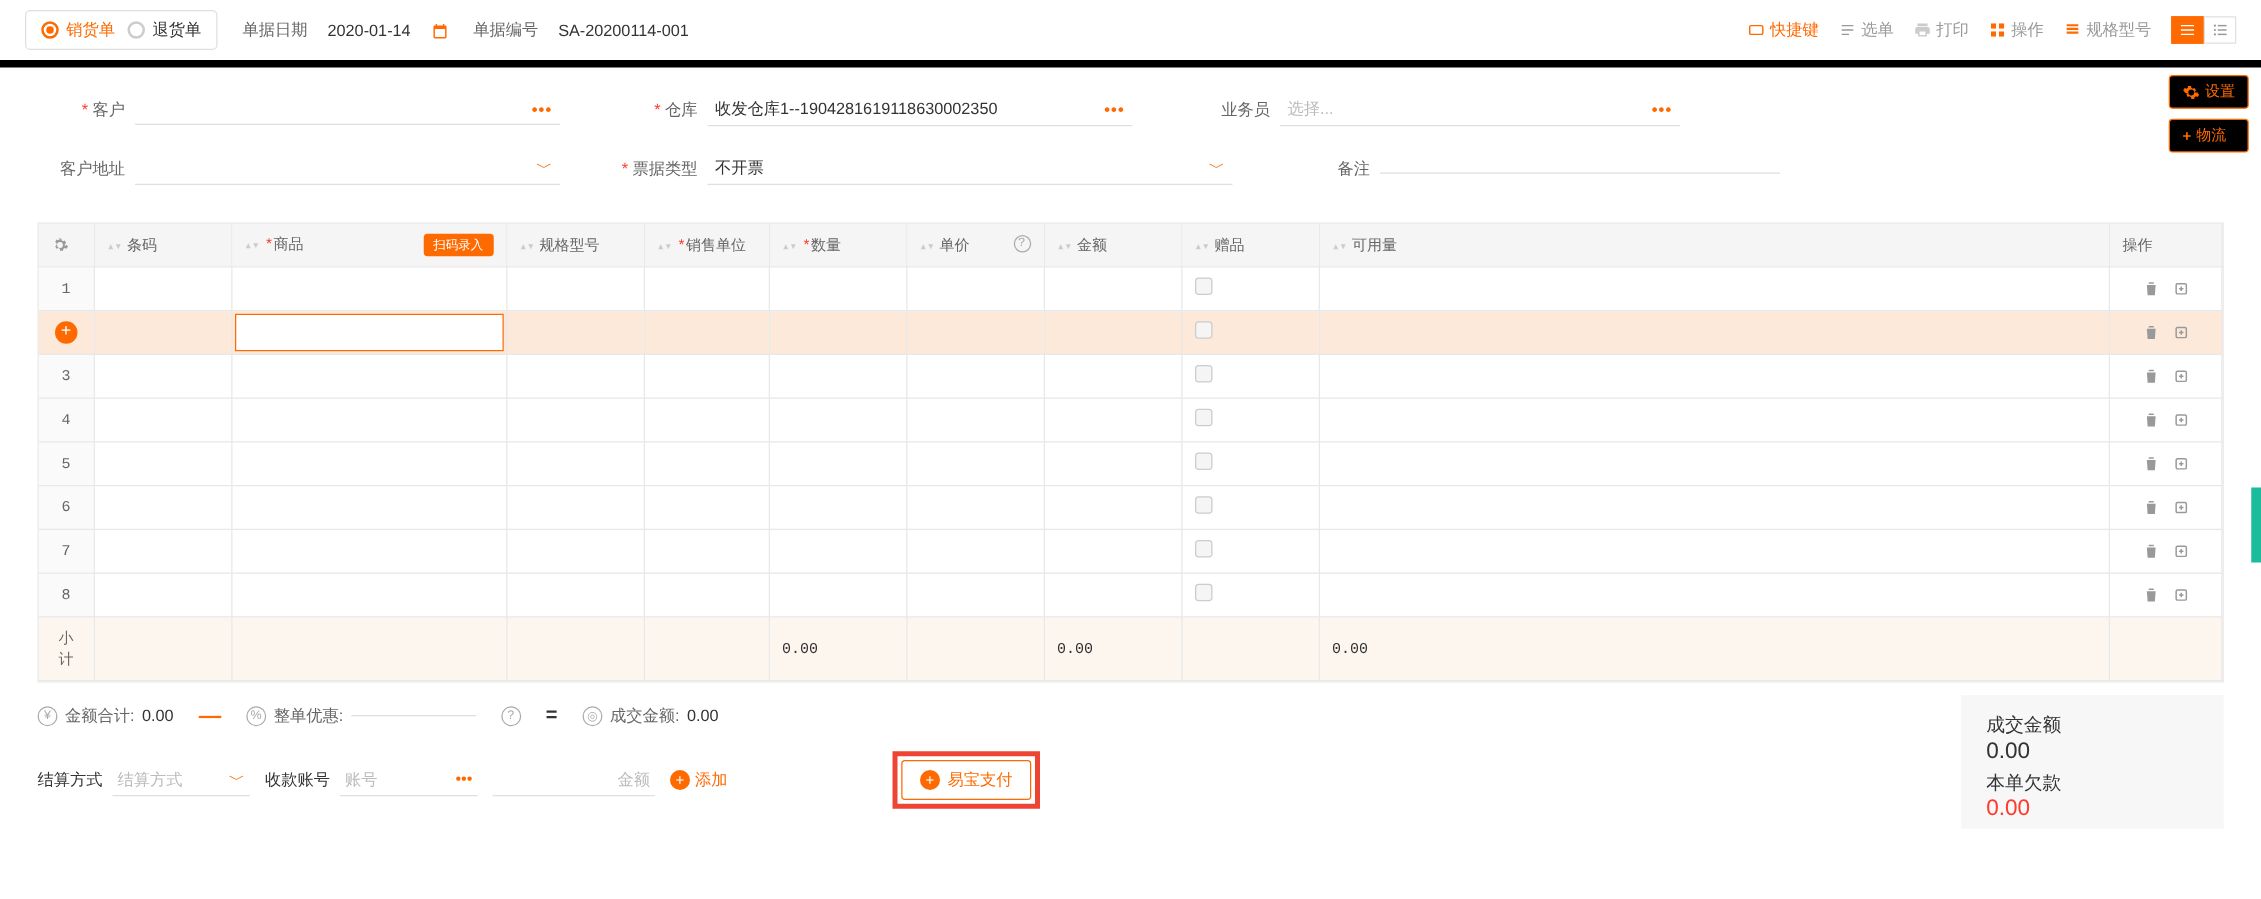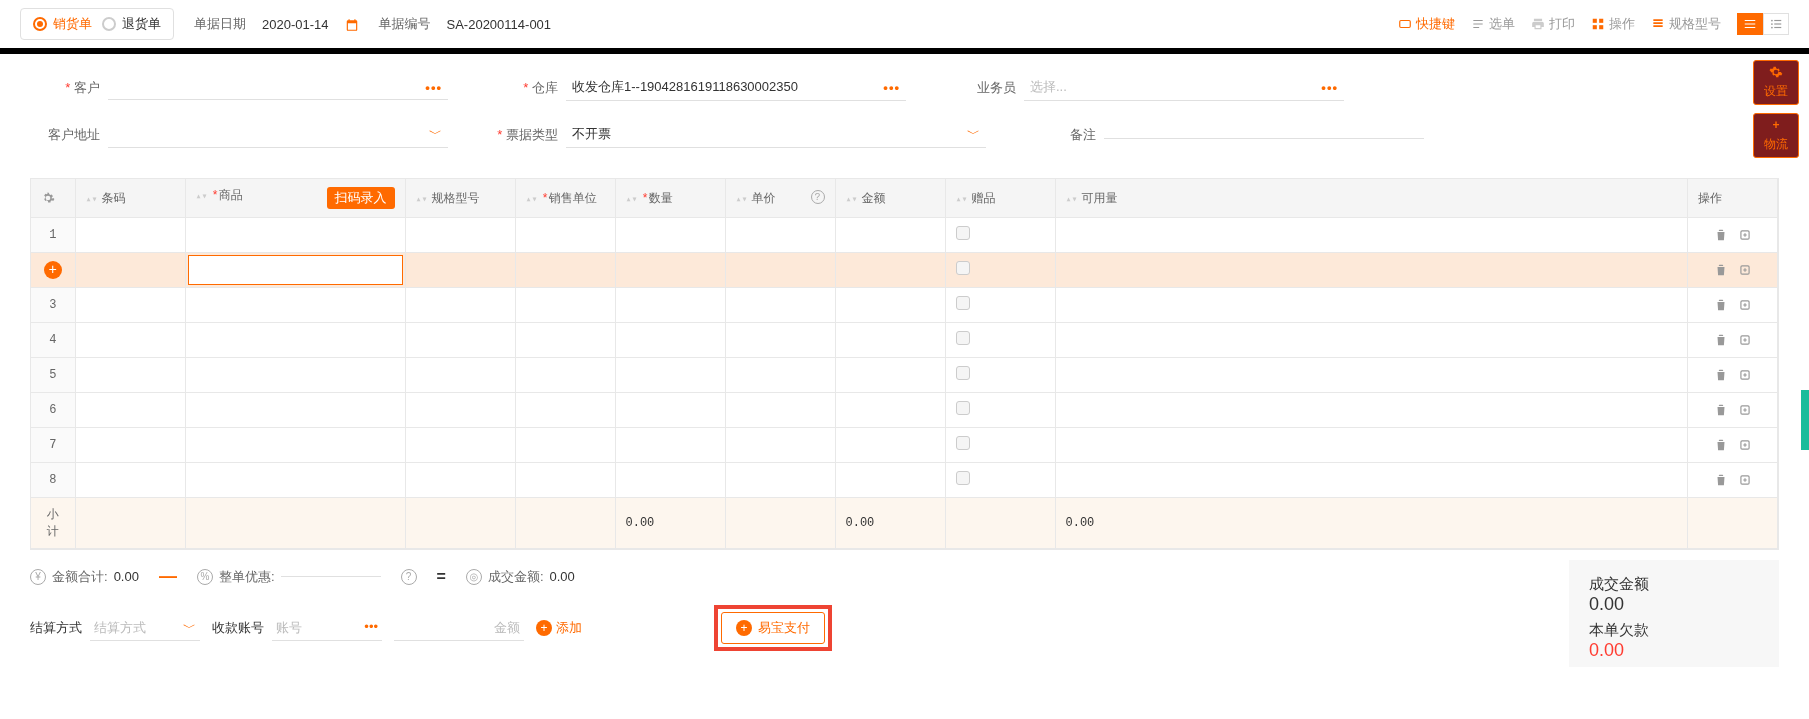--- a/index.html
+++ b/index.html
@@ -26,30 +26,30 @@
 .form-rows { padding: 20px 30px 10px; }
 .form-row { display: flex; gap: 40px; margin-bottom: 20px; align-items: center; }
 .form-field { display: flex; align-items: center; gap: 8px; }
 .form-field .lbl { min-width: 70px; text-align: right; color: #666; }
 .req::before { content: "* "; color: #ff3b30; }
 .form-field .val-box { border-bottom: 1px solid #e0e0e0; min-width: 340px; padding: 4px 6px; display: flex; align-items: center; justify-content: space-between; color: #333; }
 .val-box .dots { color: #ff6a00; font-weight: bold; letter-spacing: 1px; }
 .val-box .chev { color: #ff6a00; }
 .placeholder { color: #bbb; }
 .side-buttons { position: absolute; right: 10px; top: 60px; display: flex; flex-direction: column; gap: 8px; }
-.side-btn { border: 1px solid #ff6a00; color: #ff6a00; padding: 4px 10px; border-radius: 3px; display: flex; align-items: center; gap: 4px; font-size: 12px; cursor: pointer; background: #7f1d1d; flex-direction: column; }
+.side-btn { border: 1px solid #ff6a00; color: #ff6a00; padding: 4px 10px; border-radius: 3px; display: flex; align-items: center; gap: 4px; font-size: 12px; cursor: pointer; background: #000000; }
 
 
 .tbl-wrap { margin: 0 30px; border: 1px solid #e8e8e8; }
 .tbl { width: 100%; border-collapse: collapse; table-layout: fixed; font-family: Liberation Mono, monospace; }
 .tbl th, .tbl td { border-right: 1px solid #e8e8e8; border-bottom: 1px solid #e8e8e8; padding: 8px 10px; font-size: 12px; text-align: left; vertical-align: middle; height: 34px; }
 .tbl thead th { background: #f5f5f5; color: #666; font-weight: normal; position: relative; }
 .sort-icon { color: #ccc; margin-right: 4px; font-size: 10px; display: inline-flex; flex-direction: column; line-height: 5px; }
 .col-req { color: #ff3b30; }
-.scan-badge { background: #ff6a00; color: #fff; padding: 2px 8px; border-radius: 3px; font-size: 13px; float: right; }
+.scan-badge { background: #ff6a00; color: #fff; padding: 2px 8px; border-radius: 3px; font-size: 10px; float: right; }
 .gear-col { width: 44px; text-align: center; }
 .gear-col svg { fill: #999; }
 .ops-col { width: 90px; text-align: center; }
 .tbl tbody tr td:first-child { text-align: center; color: #666; background: #fafafa; }
 .tbl tbody tr.active-row td { background: #fde9d9; }
 .tbl tbody tr.active-row td:first-child { background: #fde9d9; }
 .add-circle { width: 18px; height: 18px; background: #ff6a00; color: #fff; border-radius: 50%; display: inline-flex; align-items: center; justify-content: center; font-size: 14px; }
 .row-ops { display: flex; gap: 10px; justify-content: center; color: #999; }
 .row-ops span { cursor: pointer; }
 .chk { width: 14px; height: 14px; border: 1px solid #ccc; border-radius: 3px; display: inline-block; background: #f5f5f5; }

